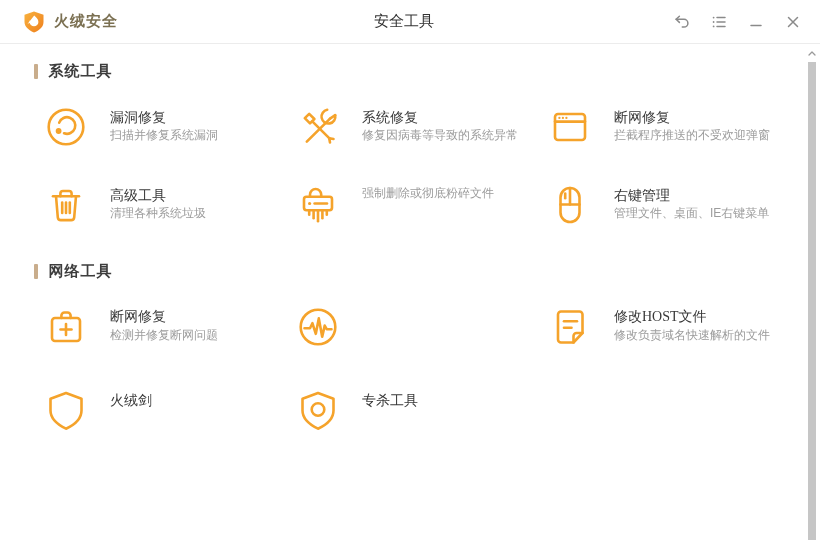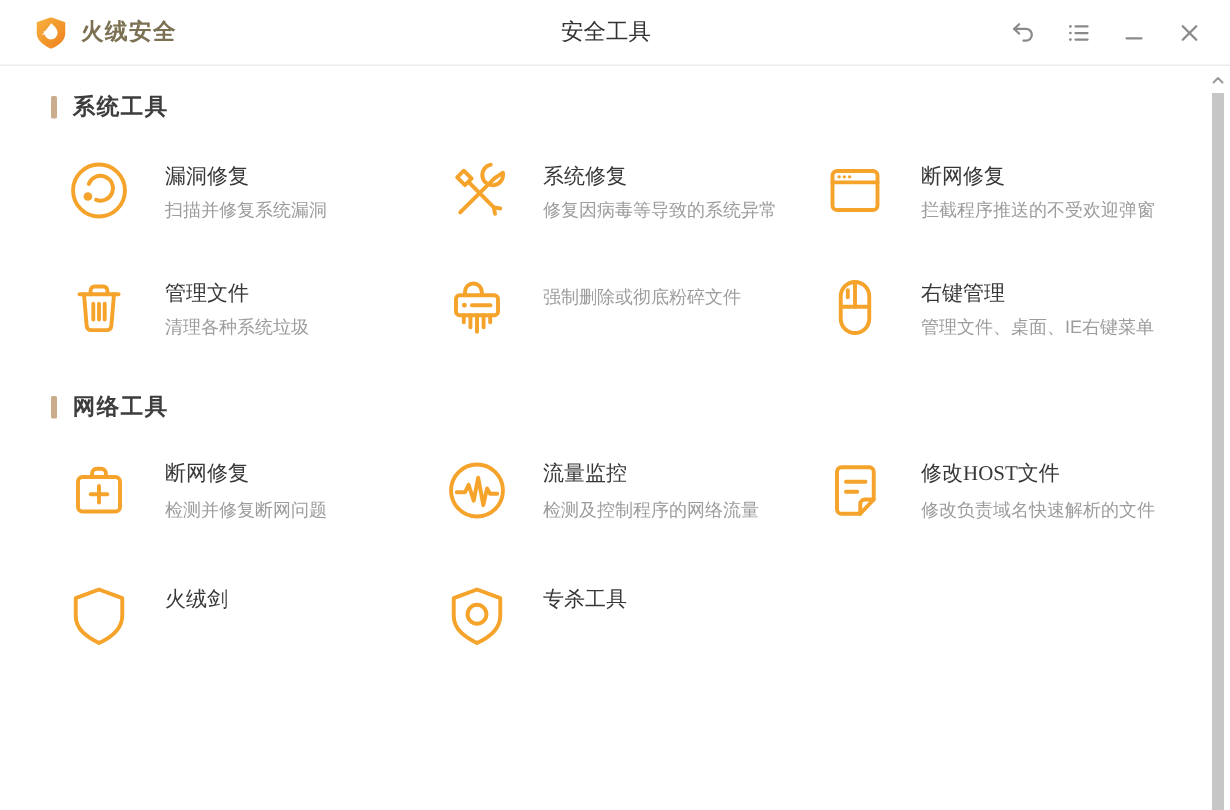--- a/index.html
+++ b/index.html
@@ -32,21 +32,21 @@
   .section-label{font-size:15px;font-weight:600;color:var(--heading-text);letter-spacing:1px;}
   .tool-grid{margin:24px 0 0 44px;display:grid;grid-template-columns:repeat(3,252px);row-gap:34px;}
   .section:last-child{margin-top:40px;}
   .section:last-child .tool-grid{margin-top:28px;}
   .tool-item{display:flex;height:44px;cursor:pointer;gap:6px;}
   .tool-icon{width:44px;height:44px;flex:0 0 44px;color:var(--accent);}
   .tool-svg{width:44px;height:44px;fill:none;stroke:currentColor;stroke-width:2.6;
     stroke-linecap:round;stroke-linejoin:round;display:block;}
   .tool-text{margin-left:16px;padding-top:2px;}
   .tool-title{font-size:14px;color:var(--title-text);line-height:20px;}
-  .tool-desc{font-size:12px;color:var(--desc-text);line-height:17px;margin-top:5px;}
+  .tool-desc{font-size:12px;color:var(--desc-text);line-height:17px;}
 
   
   .scrollbar{position:absolute;top:46px;right:2px;bottom:0;width:12px;}
   .scroll-up{height:14px;display:flex;align-items:center;justify-content:center;cursor:pointer;color:#9a9a9a;}
   .scroll-thumb{position:absolute;top:16px;bottom:0;left:2px;width:8px;background:var(--scrollbar-thumb);cursor:pointer;}
 </style>
 </head>
 <body>
 
 <div class="window">
@@ -153,21 +153,21 @@
               <svg class="tool-svg" viewBox="0 0 44 44" aria-hidden="true">
                 <path d="M9 13.2 H35"></path>
                 <path d="M16.4 13.2 V10.6 a2.6 2.6 0 0 1 2.6 -2.6 h6 a2.6 2.6 0 0 1 2.6 2.6 v2.6"></path>
                 <path d="M12 13.2 L13.8 34.4 a3 3 0 0 0 3 2.7 h10.4 a3 3 0 0 0 3 -2.7 L32 13.2"></path>
                 <path d="M18.2 19.5 V30"></path>
                 <path d="M22 19.5 V30"></path>
                 <path d="M25.8 19.5 V30"></path>
               </svg>
             </span>
             <div class="tool-text">
-              <div class="tool-title">管理文件</div>
+              <div class="tool-title">高级工具</div>
               <div class="tool-desc">清理各种系统垃圾</div>
             </div>
           </div>
           <div class="tool-item">
             <span class="tool-icon">
               <svg class="tool-svg" viewBox="0 0 44 44" aria-hidden="true">
                 <path d="M14 13.8 v-2.2 a5.6 5.6 0 0 1 11.2 0 v2.2"></path>
                 <rect x="8" y="13.8" width="28" height="13.4" rx="2.4"></rect>
                 <circle cx="13.6" cy="20.5" r="1.6" fill="currentColor" stroke="none"></circle>
                 <path d="M18.6 20.5 H31"></path>
@@ -218,24 +218,20 @@
               <div class="tool-desc">检测并修复断网问题</div>
             </div>
           </div>
           <div class="tool-item">
             <span class="tool-icon">
               <svg class="tool-svg" viewBox="0 0 44 44" aria-hidden="true">
                 <circle cx="22" cy="22" r="17.3"></circle>
                 <path d="M8.5 23.2 H14 l2.4 -5 3.4 10.6 3 -15.4 3.4 18.4 2.5 -11.2 2 3.6 H35.5"></path>
               </svg>
             </span>
-            <div class="tool-text">
-              <div class="tool-title">流量监控</div>
-              <div class="tool-desc">检测及控制程序的网络流量</div>
-            </div>
           </div>
           <div class="tool-item">
             <span class="tool-icon">
               <svg class="tool-svg" viewBox="0 0 44 44" aria-hidden="true">
                 <path d="M13 6.5 h18.5 a3 3 0 0 1 3 3 V28 L25.5 37.5 H13 a3 3 0 0 1 -3 -3 v-25 a3 3 0 0 1 3 -3 Z"></path>
                 <path d="M25.5 37.5 V31 a3 3 0 0 1 3 -3 h6"></path>
                 <path d="M16 16.2 H29"></path>
                 <path d="M16 22.8 H23.5"></path>
               </svg>
             </span>

